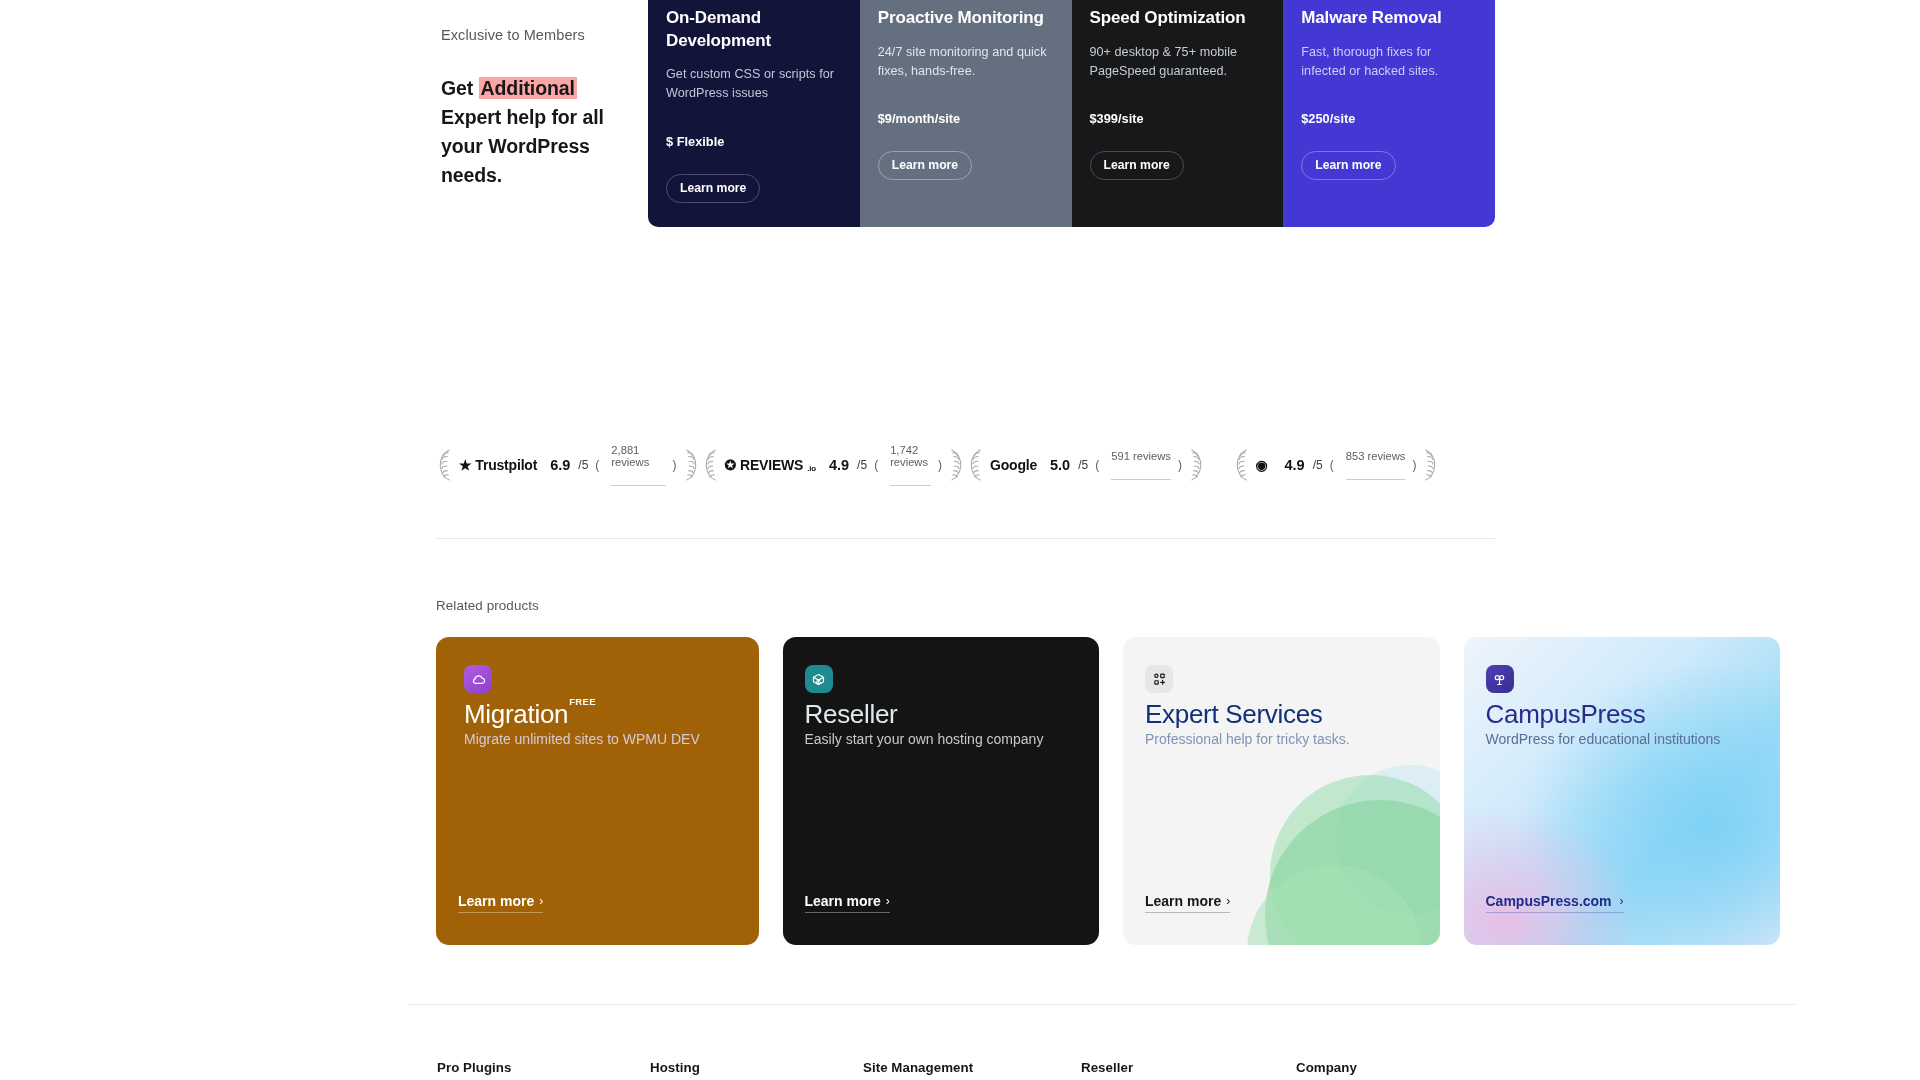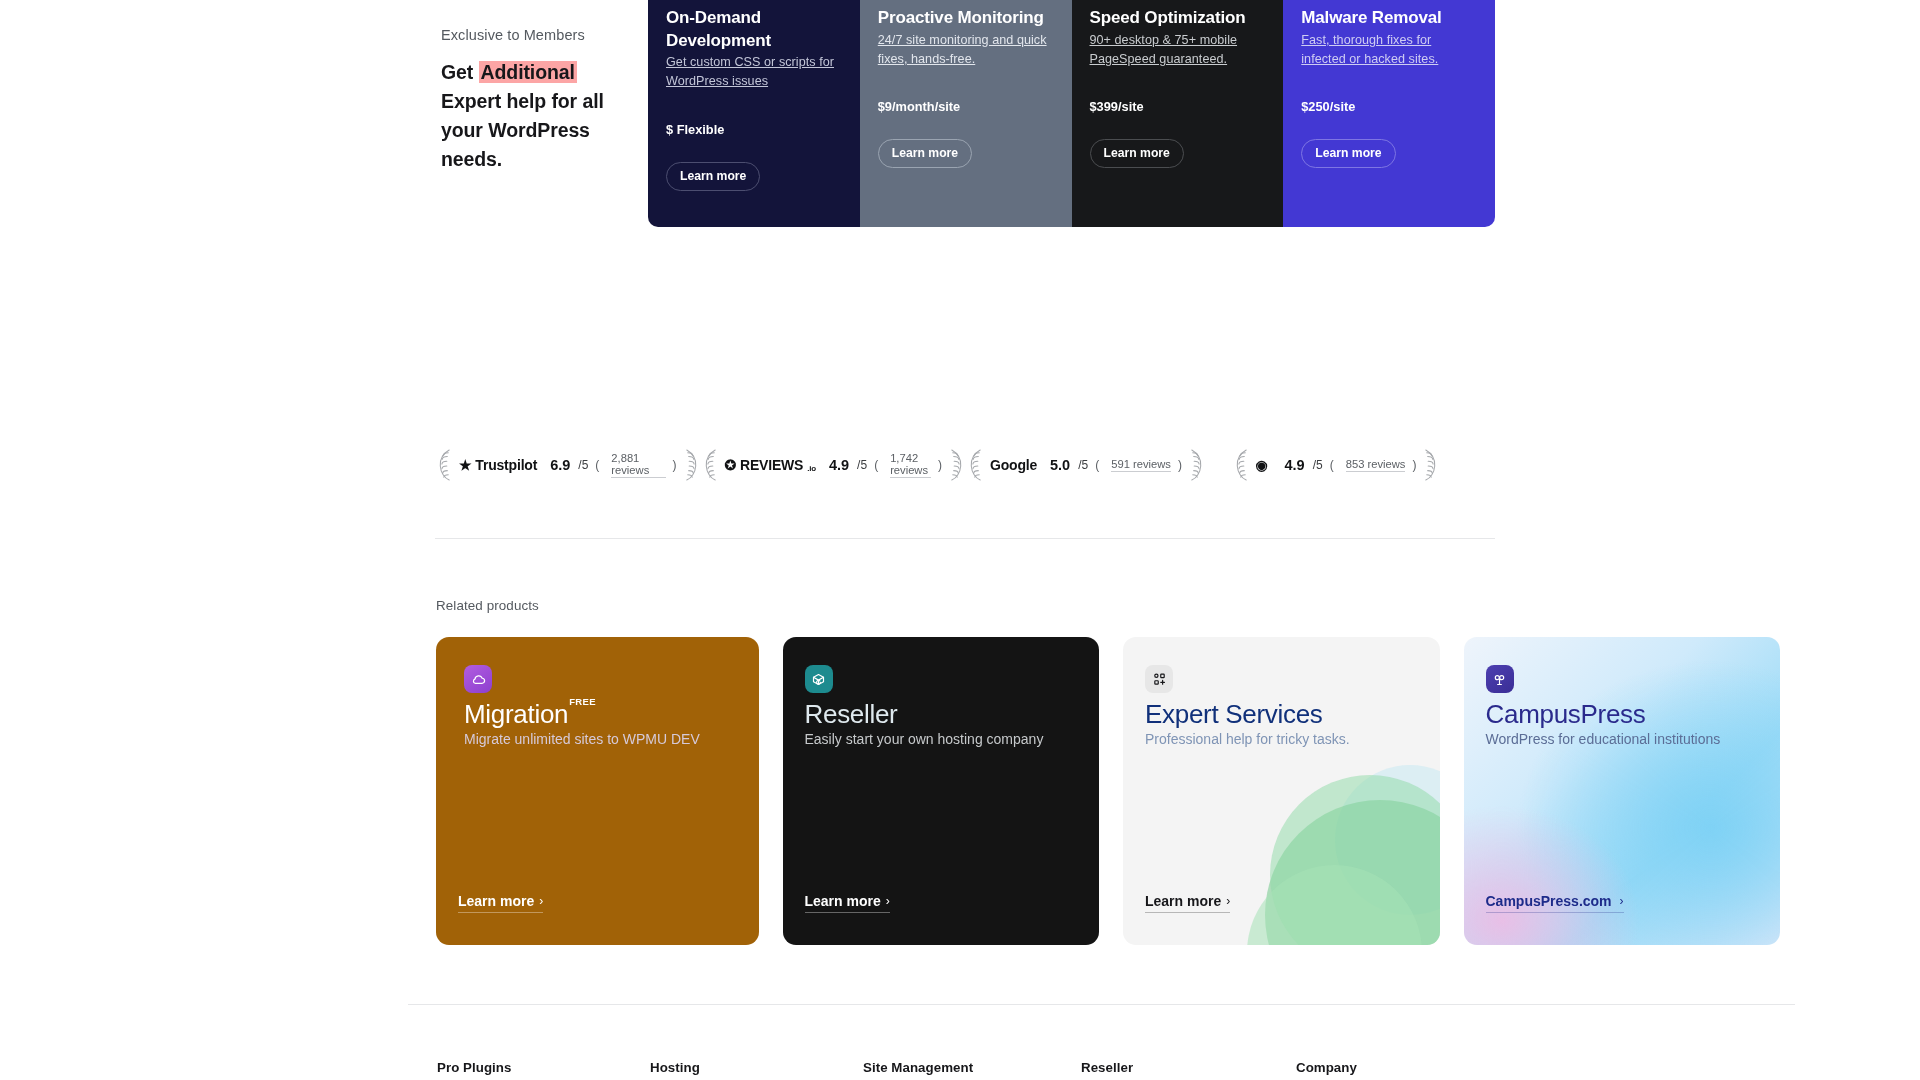--- a/index.html
+++ b/index.html
@@ -20,21 +20,21 @@
   }
   .hero-copy {
     position: absolute;
     left: 441px; top: 85px;
     width: 200px;
   }
   .hero-eyebrow {
     font-size: 14.5px;
     color: #54595f;
     line-height: 1.45;
-    margin-bottom: 12px;
+    margin-bottom: 28px;
     letter-spacing: .1px;
   }
   .hero-title {
     font-size: 19.5px;
     font-weight: bold;
     color: #17171a;
     line-height: 1.48;
     letter-spacing: -.1px;
   }
   .hero-title .hl {
@@ -59,25 +59,24 @@
   }
   .svc-title {
     margin-top: 129px;
     font-size: 17px;
     font-weight: bold;
     line-height: 1.33;
     color: #ffffff;
     letter-spacing: -.15px;
   }
   .svc-desc {
-    margin-top: 1px;
+    margin-top: 13px;
     font-size: 12.6px;
     line-height: 1.52;
     letter-spacing: .05px;
-    text-decoration: underline;
   }
   .svc-price {
     margin-top: 30px;
     font-size: 12.8px;
     font-weight: bold;
     color: #ffffff;
   }
   .svc-btn {
     margin-top: 25px;
     align-self: flex-start;
@@ -132,21 +131,21 @@
   .rev-brand {
     display: flex; align-items: center; gap: 4px;
     font-size: 14px; font-weight: bold; color: #111214;
     letter-spacing: -.2px;
   }
   .rev-brand .sub { font-size: 8px; font-weight: bold; position: relative; top: 3px; }
   .rev-score { font-size: 14.5px; font-weight: bold; color: #111214; margin-left: 6px; }
   .rev-outof { font-size: 12px; color: #3b3d40; margin-left: 1px; }
   .rev-count {
     font-size: 11.2px; color: #5c6065; margin-left: 5px;
-    border-bottom: 1px solid #cbcdd1; padding-bottom: 1px;
+    border-bottom: 1px solid #cbcdd1; padding-bottom: 17px;
   }
   .rev-paren { font-size: 12px; color: #5c6065; }
 
   .hr-1 {
     position: absolute;
     left: 435px; top: 538px;
     width: 1060px; height: 1px;
     background: #e6e7e9;
   }
 

